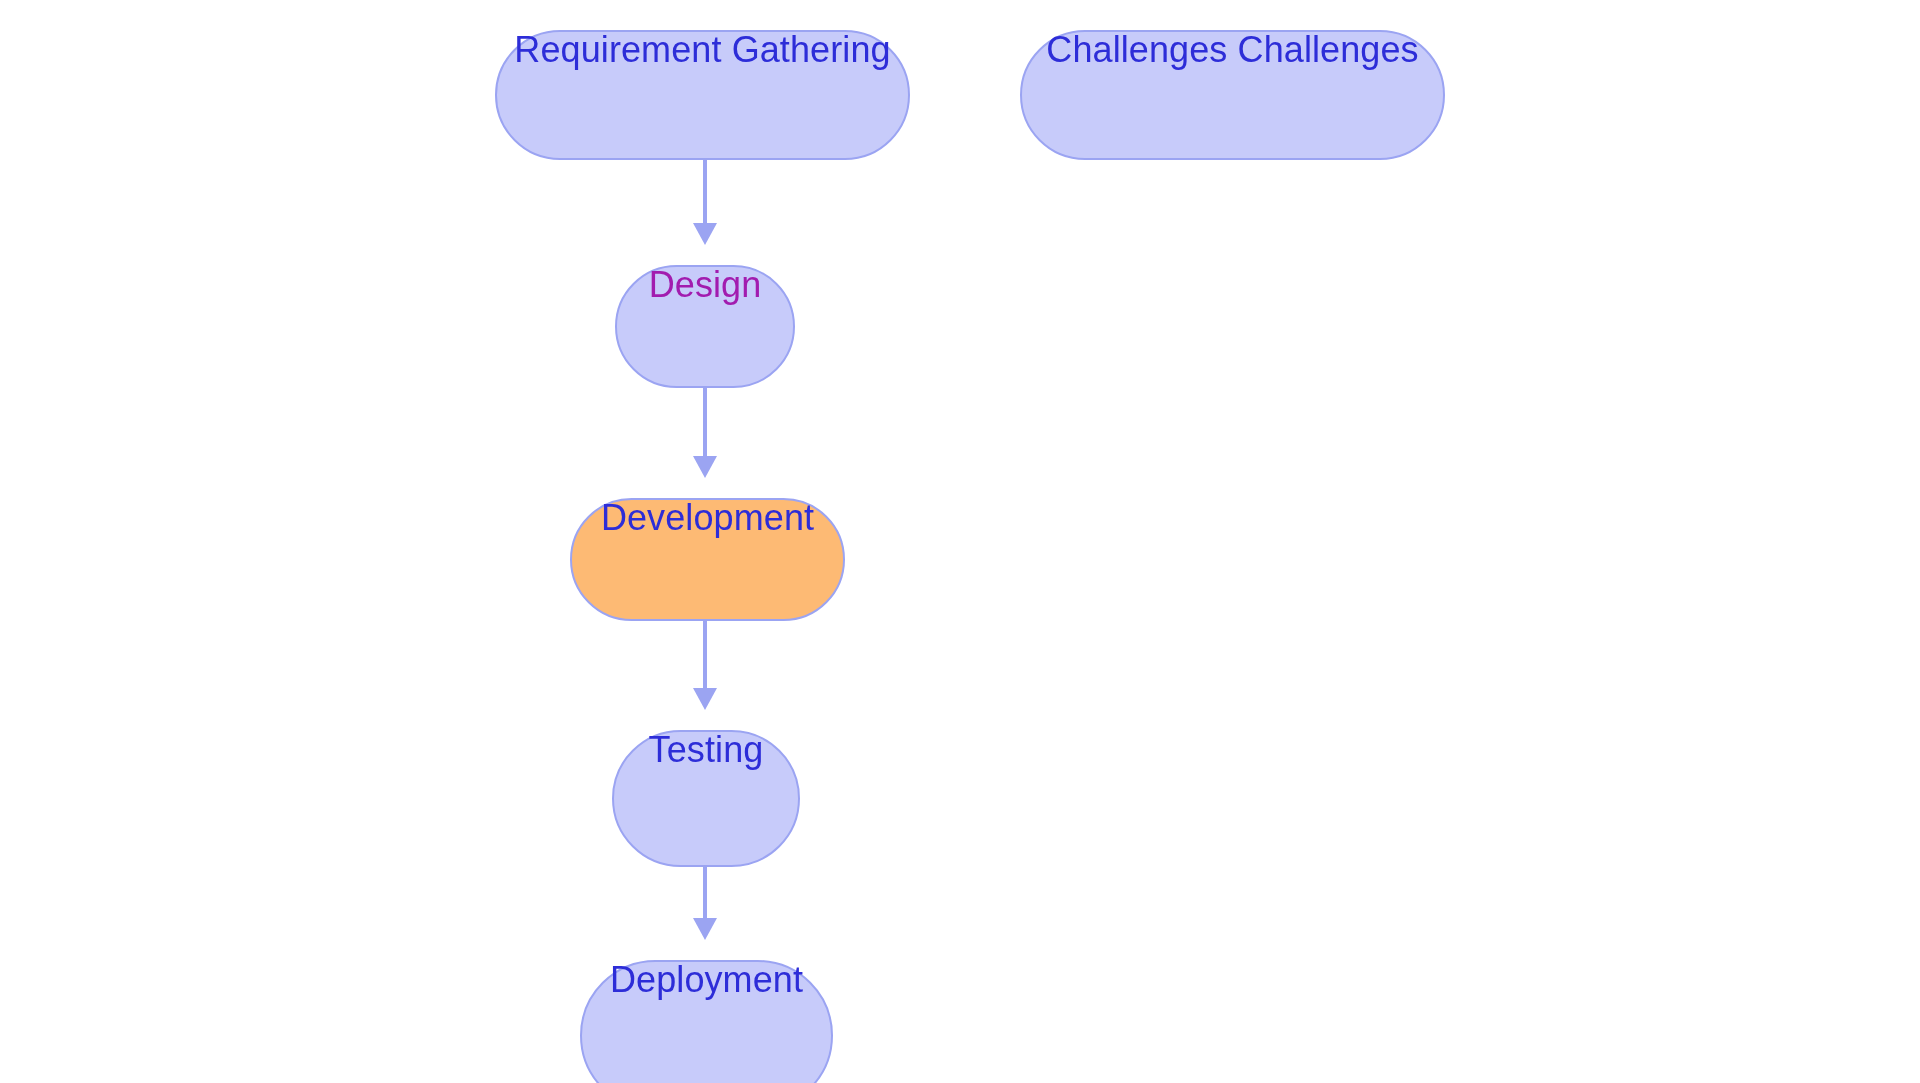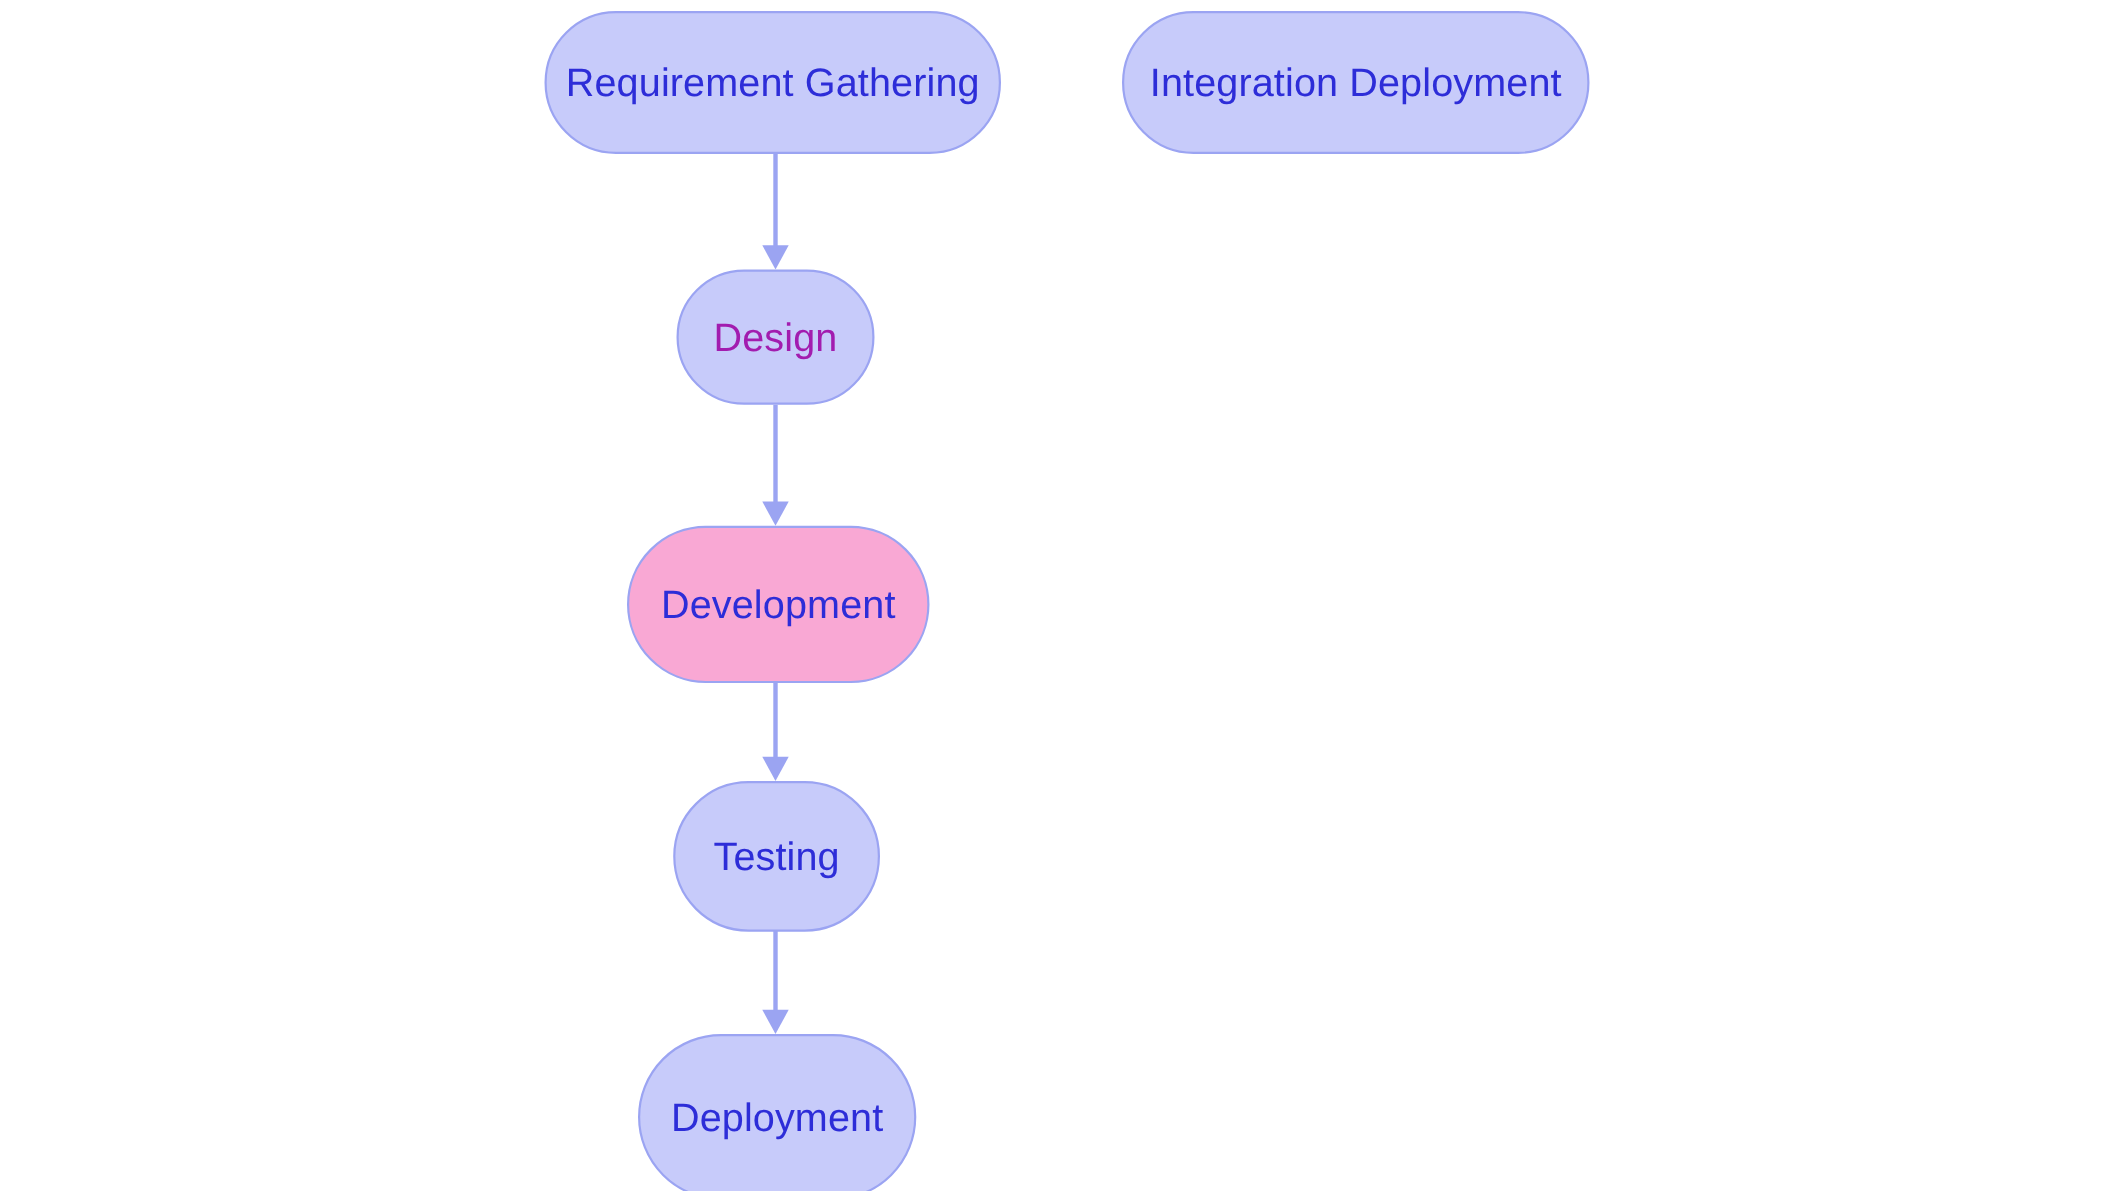--- a/index.html
+++ b/index.html
@@ -16,32 +16,32 @@
     position: relative;
     width: 1920px;
     height: 1083px;
     background: #ffffff;
     overflow: hidden;
   }
   .node {
     position: absolute;
     box-sizing: border-box;
     display: flex;
-    align-items: center;
     justify-content: center;
     background: #c7cbfa;
     border: 2px solid #9ba4f2;
     border-radius: 9999px;
     color: #2d2dd8;
     font-size: 36px;
     font-weight: 400;
     letter-spacing: 0.1px;
     line-height: 1;
     white-space: nowrap;
     user-select: none;
+    margin-top: 20px;
   }
   .node-label {
     display: block;
     padding: 0 4px;
   }
   .edge {
     position: absolute;
     overflow: visible;
   }
   .edge-stem {
@@ -77,26 +77,26 @@
       <div class="edge" style="left: 0px; top: 0px;">
         <div class="edge-stem" style="left: 703px; top: 833px; width: 4px; height: 87px; background: rgb(155, 164, 242);"></div>
         <div class="edge-head" style="left: 693px; top: 918px; border-top-color: rgb(155, 164, 242);"></div>
       </div>
     </div>
   <div id="node-layer">
       <div class="node" style="left: 495px; top: 10px; width: 415px; height: 130px; background: rgb(199, 203, 250); border-color: rgb(155, 164, 242); color: rgb(45, 45, 216);">
         <span class="node-label">Requirement Gathering</span>
       </div>
       <div class="node" style="left: 1020px; top: 10px; width: 425px; height: 130px; background: rgb(199, 203, 250); border-color: rgb(155, 164, 242); color: rgb(45, 45, 216);">
-        <span class="node-label">Integration Deployment</span>
+        <span class="node-label">Challenges Challenges</span>
       </div>
       <div class="node" style="left: 615px; top: 245px; width: 180px; height: 123px; background: rgb(199, 203, 250); border-color: rgb(155, 164, 242); color: #a21caf;">
         <span class="node-label">Design</span>
       </div>
-      <div class="node" style="left: 570px; top: 478px; width: 275px; height: 143px; background: #f9a8d4; border-color: rgb(155, 164, 242); color: rgb(45, 45, 216);">
+      <div class="node" style="left: 570px; top: 478px; width: 275px; height: 123px; background: #fdba74; border-color: rgb(155, 164, 242); color: rgb(45, 45, 216);">
         <span class="node-label">Development</span>
       </div>
       <div class="node" style="left: 612px; top: 710px; width: 188px; height: 137px; background: rgb(199, 203, 250); border-color: rgb(155, 164, 242); color: rgb(45, 45, 216);">
         <span class="node-label">Testing</span>
       </div>
       <div class="node" style="left: 580px; top: 940px; width: 253px; height: 151px; background: rgb(199, 203, 250); border-color: rgb(155, 164, 242); color: rgb(45, 45, 216);">
         <span class="node-label">Deployment</span>
       </div>
     </div>
 </div>

